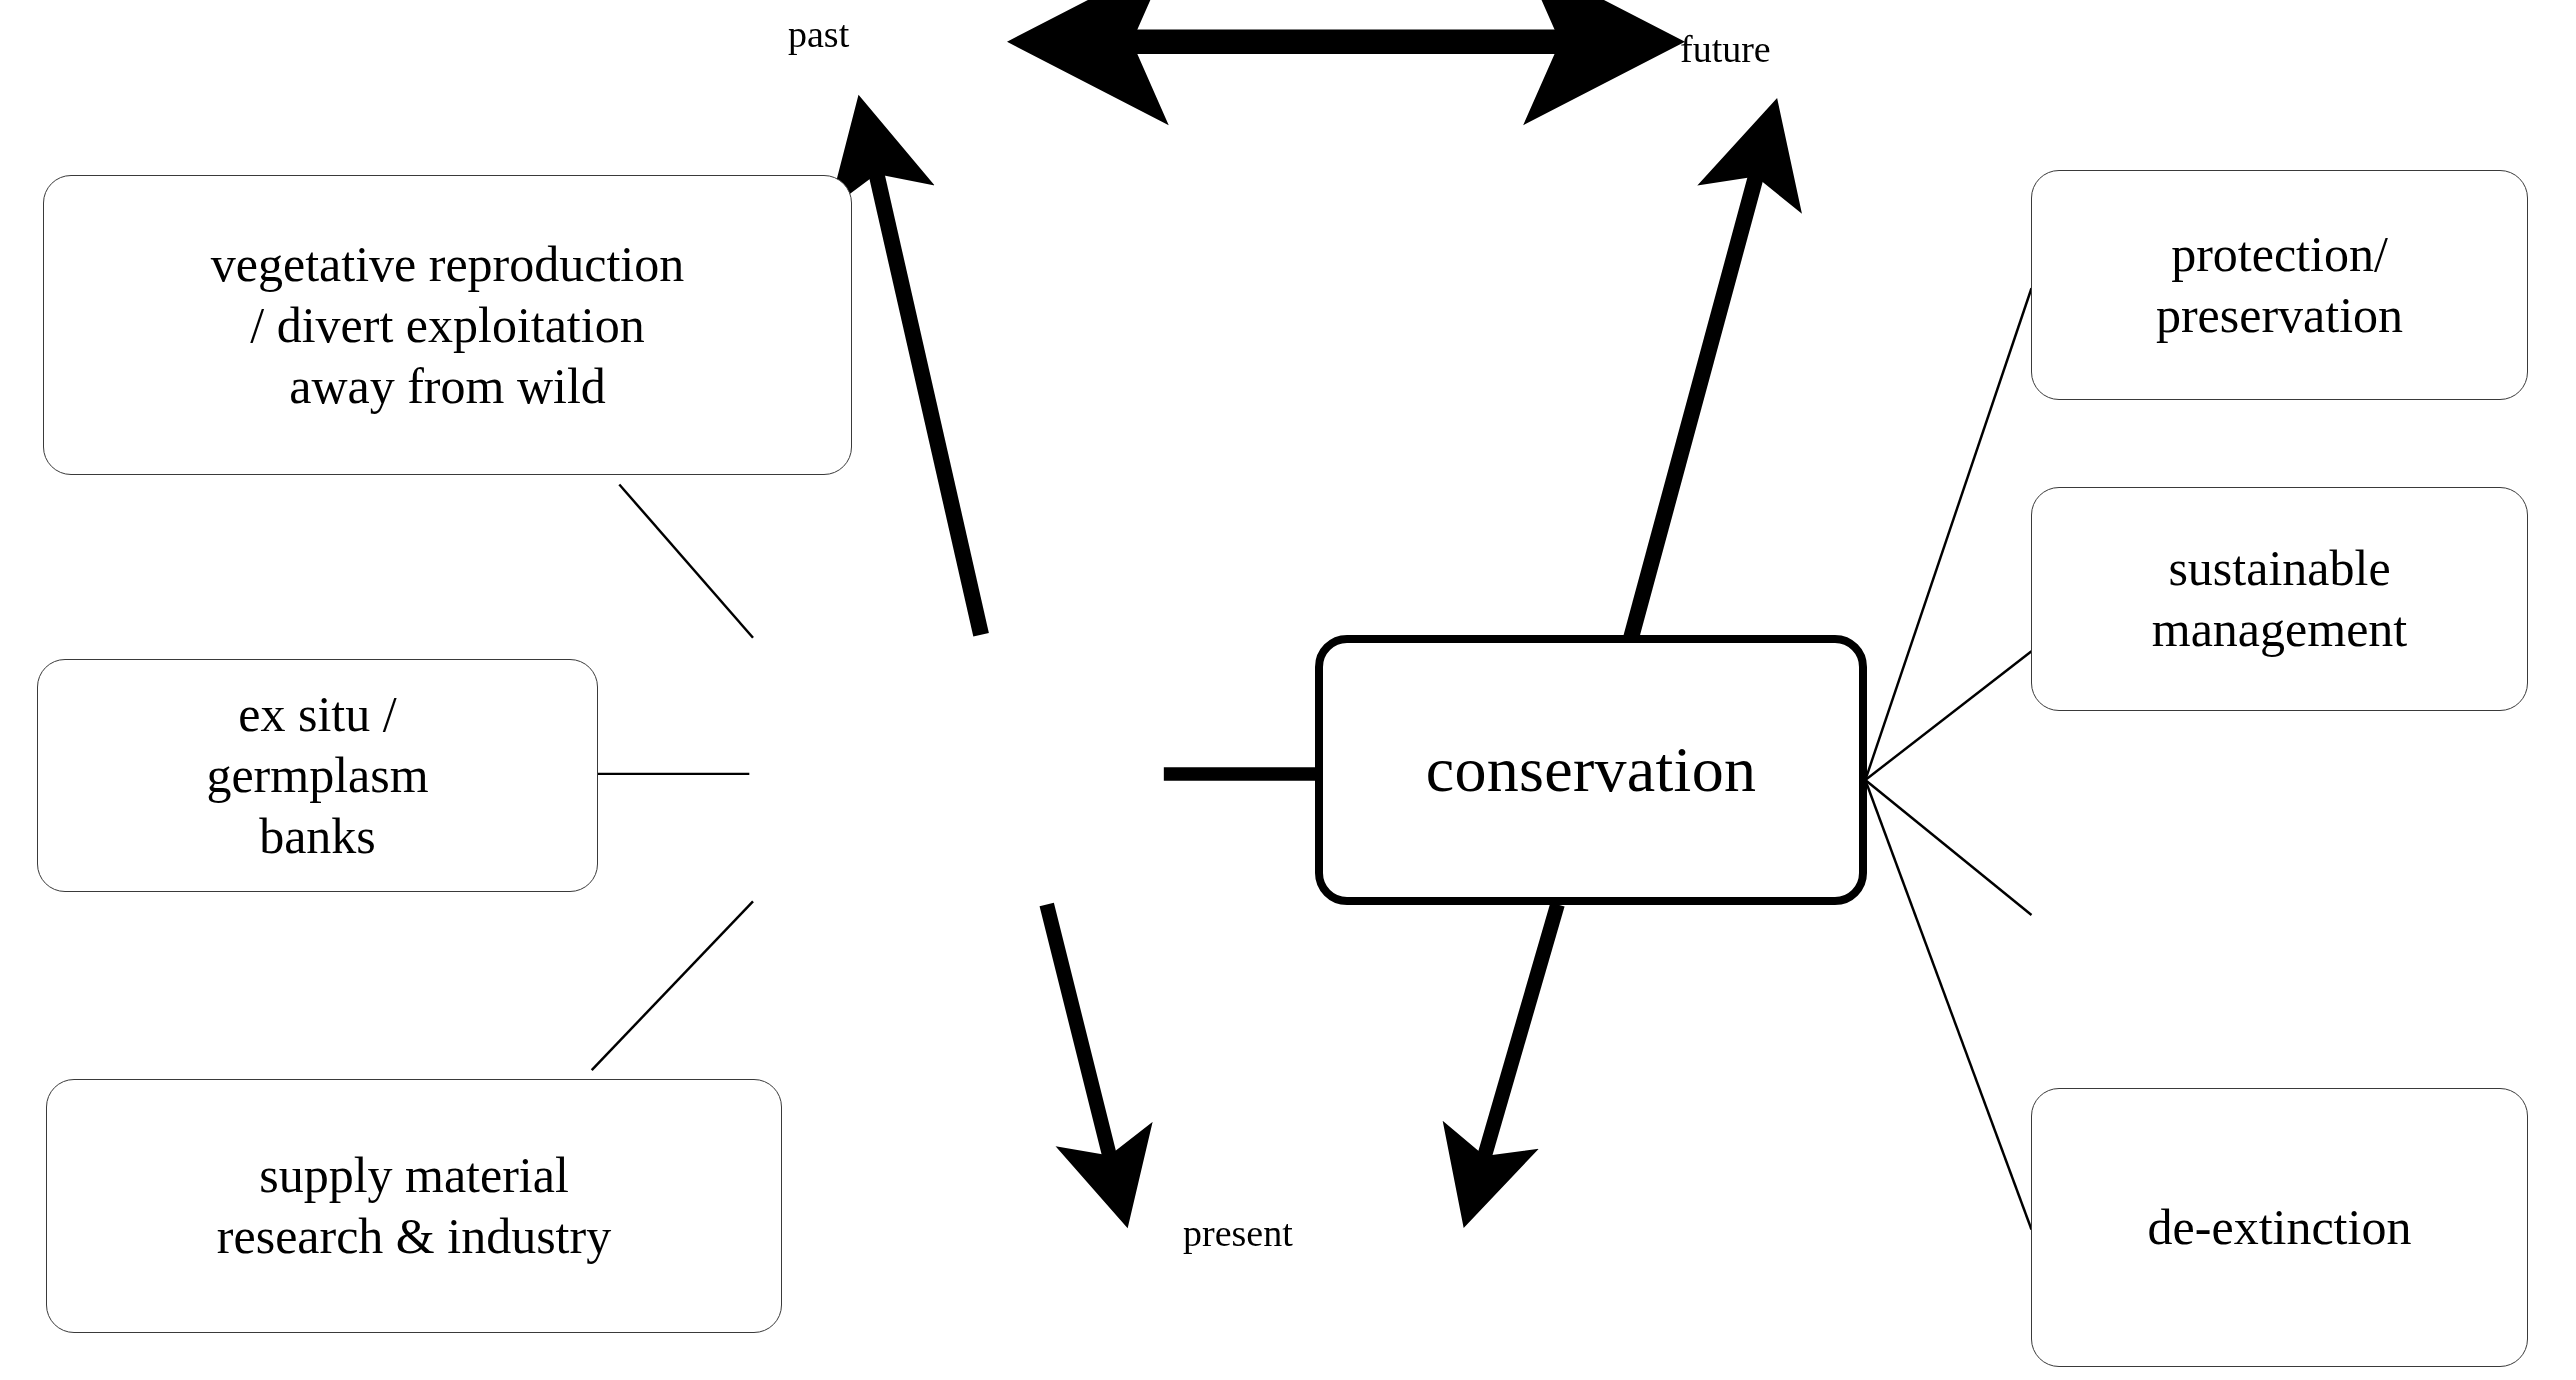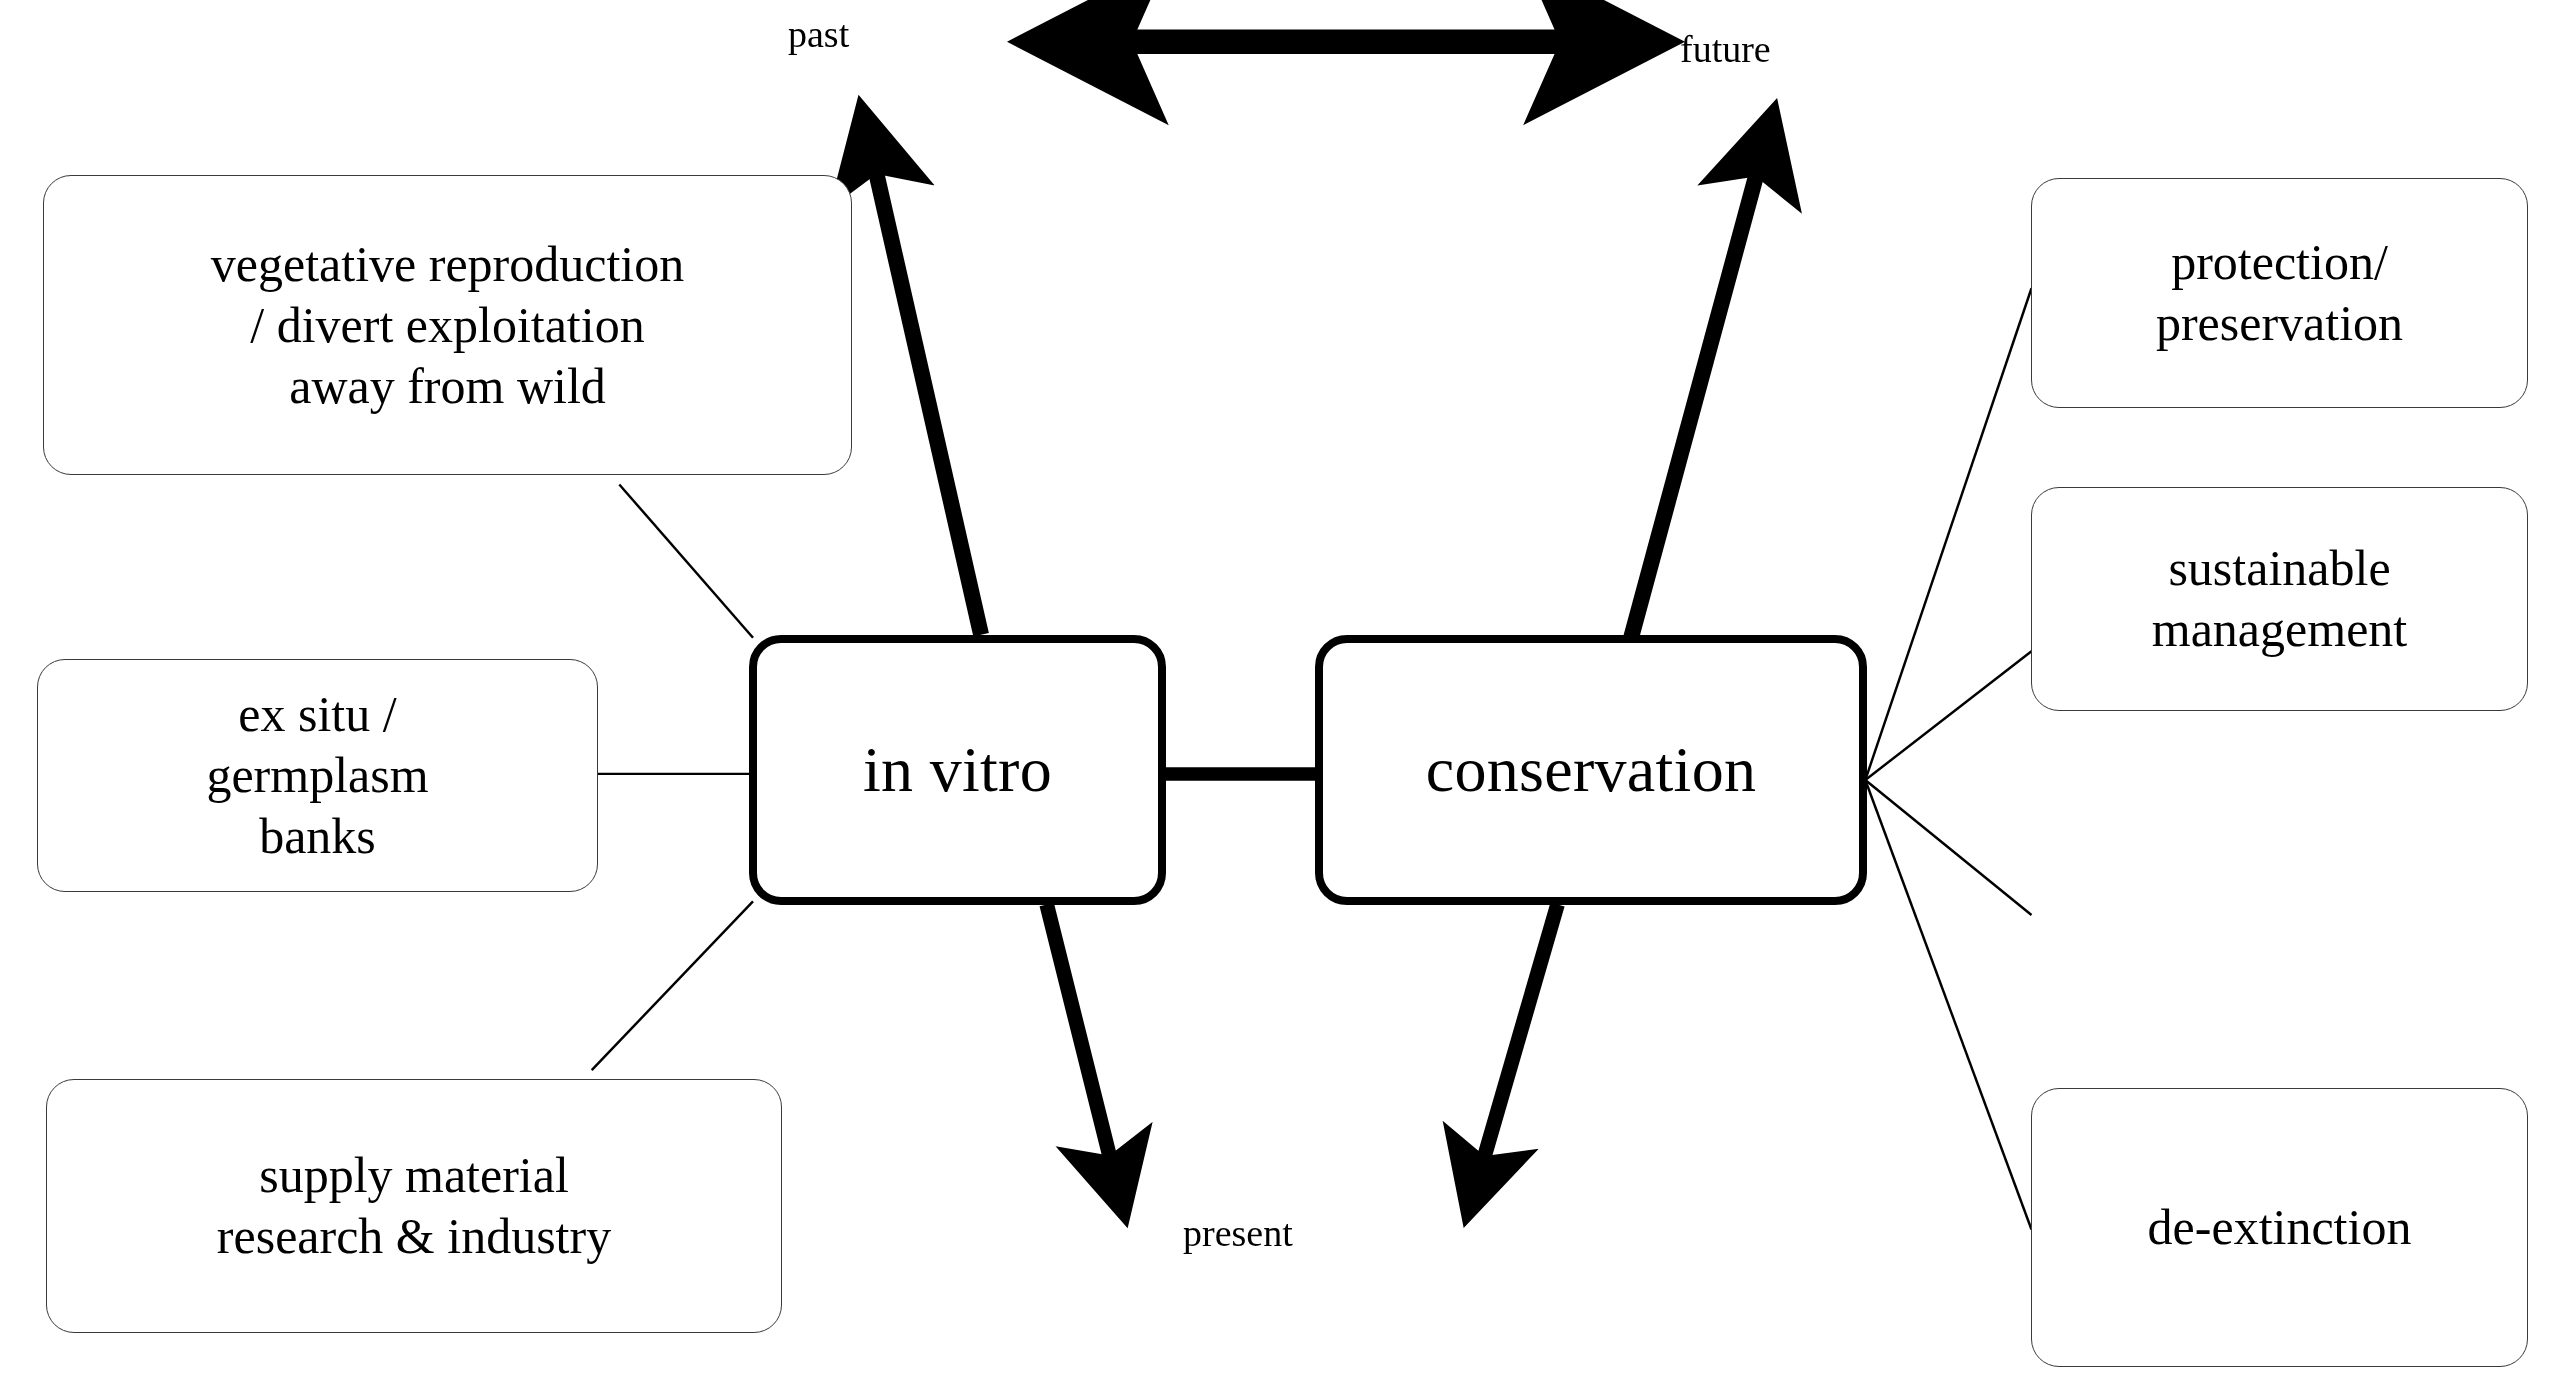--- a/index.html
+++ b/index.html
@@ -90,29 +90,26 @@
     <span>ex situ /
 germplasm
 banks</span>
   </div>
 
   <div class="node leaf" style="left:46px;top:1079px;width:736px;height:254px;">
     <span>supply  material
 research &amp; industry</span>
   </div>
 
-  <div class="node core" style="left:749px;top:635px;width:417px;height:270px;">
-    <span>in vitro</span>
-  </div>
 
   <div class="node core" style="left:1315px;top:635px;width:552px;height:270px;">
     <span>conservation</span>
   </div>
 
-  <div class="node leaf" style="left:2031px;top:170px;width:497px;height:230px;margin-top:8px;">
+  <div class="node leaf" style="left:2031px;top:170px;width:497px;height:230px;">
     <span>protection/
 preservation</span>
   </div>
 
   <div class="node leaf" style="left:2031px;top:487px;width:497px;height:224px;">
     <span>sustainable
 management</span>
   </div>
 
 

